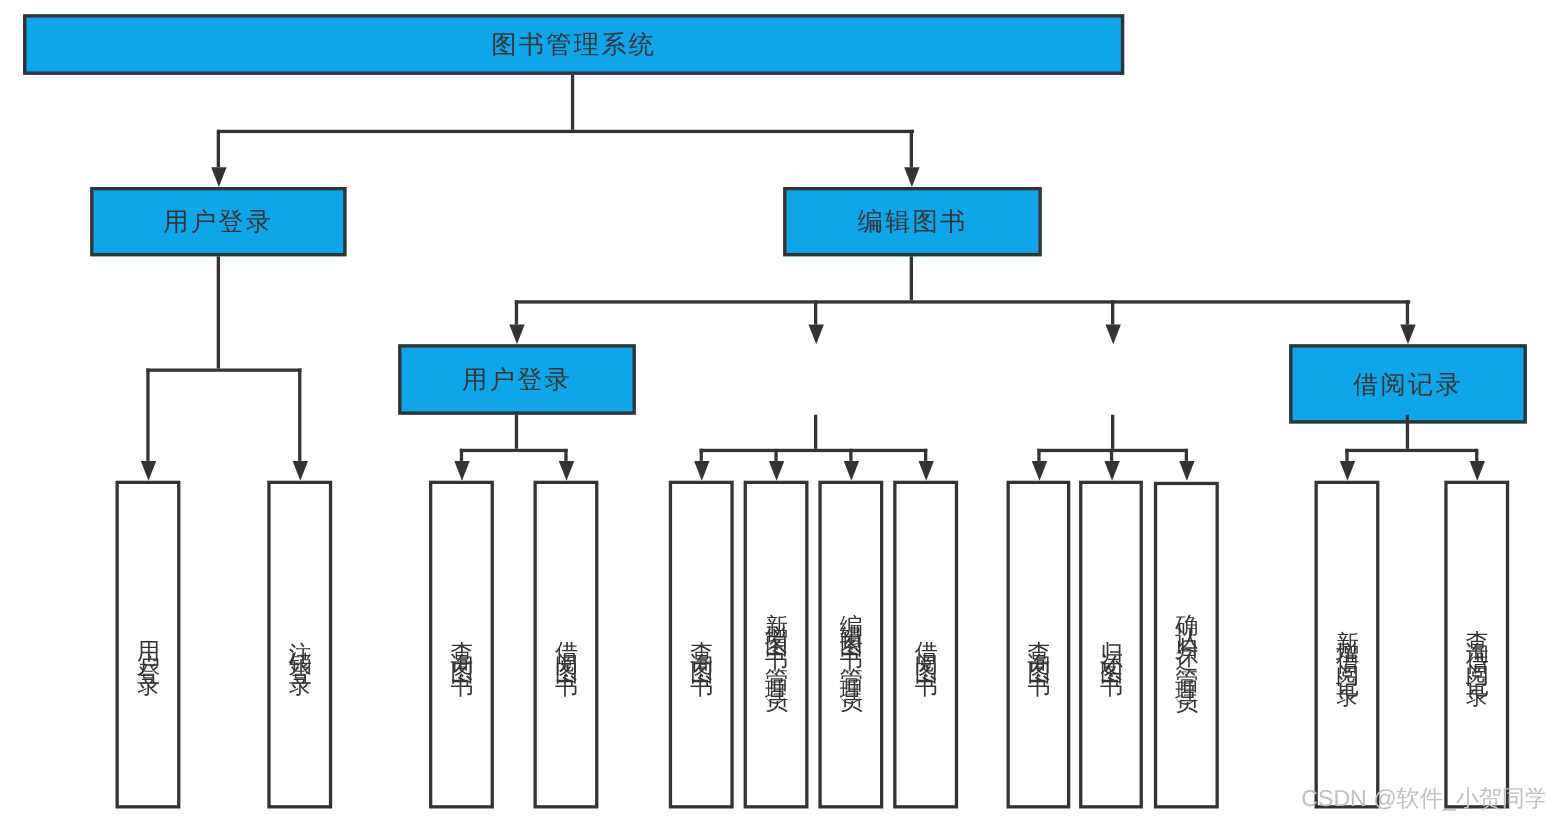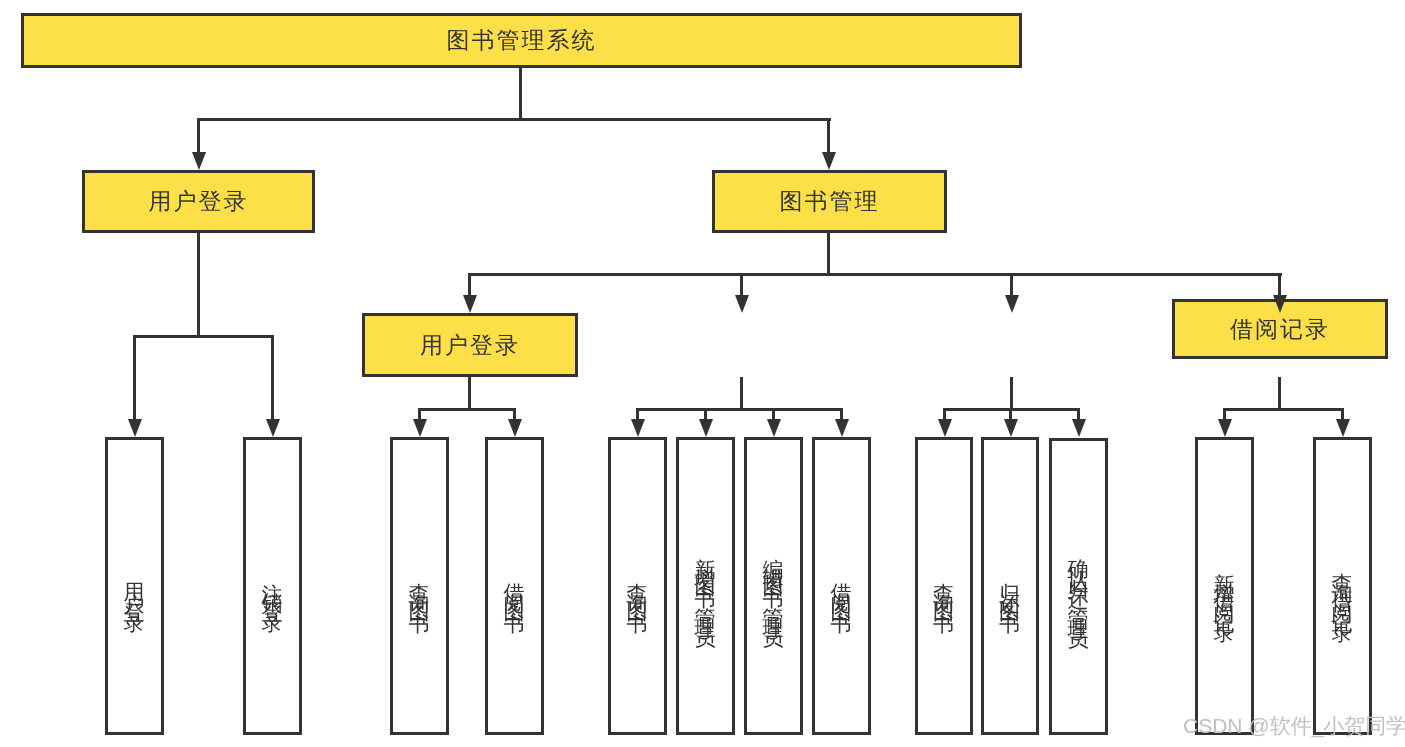--- a/index.html
+++ b/index.html
@@ -8,21 +8,21 @@
     width:1405px;height:747px;
     background:#ffffff;
     font-family:"Liberation Sans","DejaVu Sans",sans-serif;
     color:#333333;
     overflow:hidden;
   }
   .box{
     position:absolute;
     box-sizing:border-box;
     border:3px solid #333333;
-    background:#fde047;
+    background:#0ea5e9;
     display:flex;align-items:center;justify-content:center;
     font-size:23px;
     letter-spacing:2px;
     color:#333333;
   }
   .vbox{
     position:absolute;
     box-sizing:border-box;
     border:3px solid #333333;
     background:#ffffff;
@@ -60,27 +60,27 @@
 <div id="canvas">
 
   <div class="box" style="left:21px;top:13px;width:1001px;height:55px;">
     <span>图书管理系统</span>
   </div>
 
   <div class="box" style="left:82px;top:170px;width:233px;height:63px;">
     <span>用户登录</span>
   </div>
   <div class="box" style="left:712px;top:170px;width:235px;height:63px;">
-    <span>图书管理</span>
+    <span>编辑图书</span>
   </div>
 
   <div class="box" style="left:362px;top:313px;width:216px;height:64px;">
     <span>用户登录</span>
   </div>
-  <div class="box" style="left:1172px;top:299px;width:216px;height:60px;">
+  <div class="box" style="left:1172px;top:313px;width:216px;height:72px;">
     <span>借阅记录</span>
   </div>
 
   <div class="vbox" style="left:105px;top:437px;width:59px;height:298px;">
     <span>用户登录</span>
   </div>
   <div class="vbox" style="left:243px;top:437px;width:59px;height:298px;">
     <span>注销登录</span>
   </div>
 

